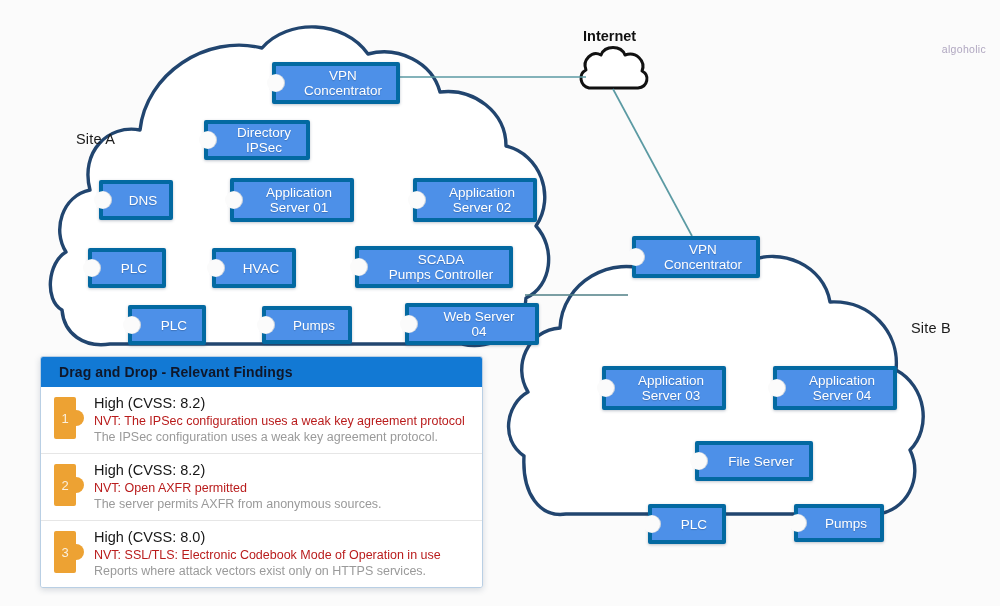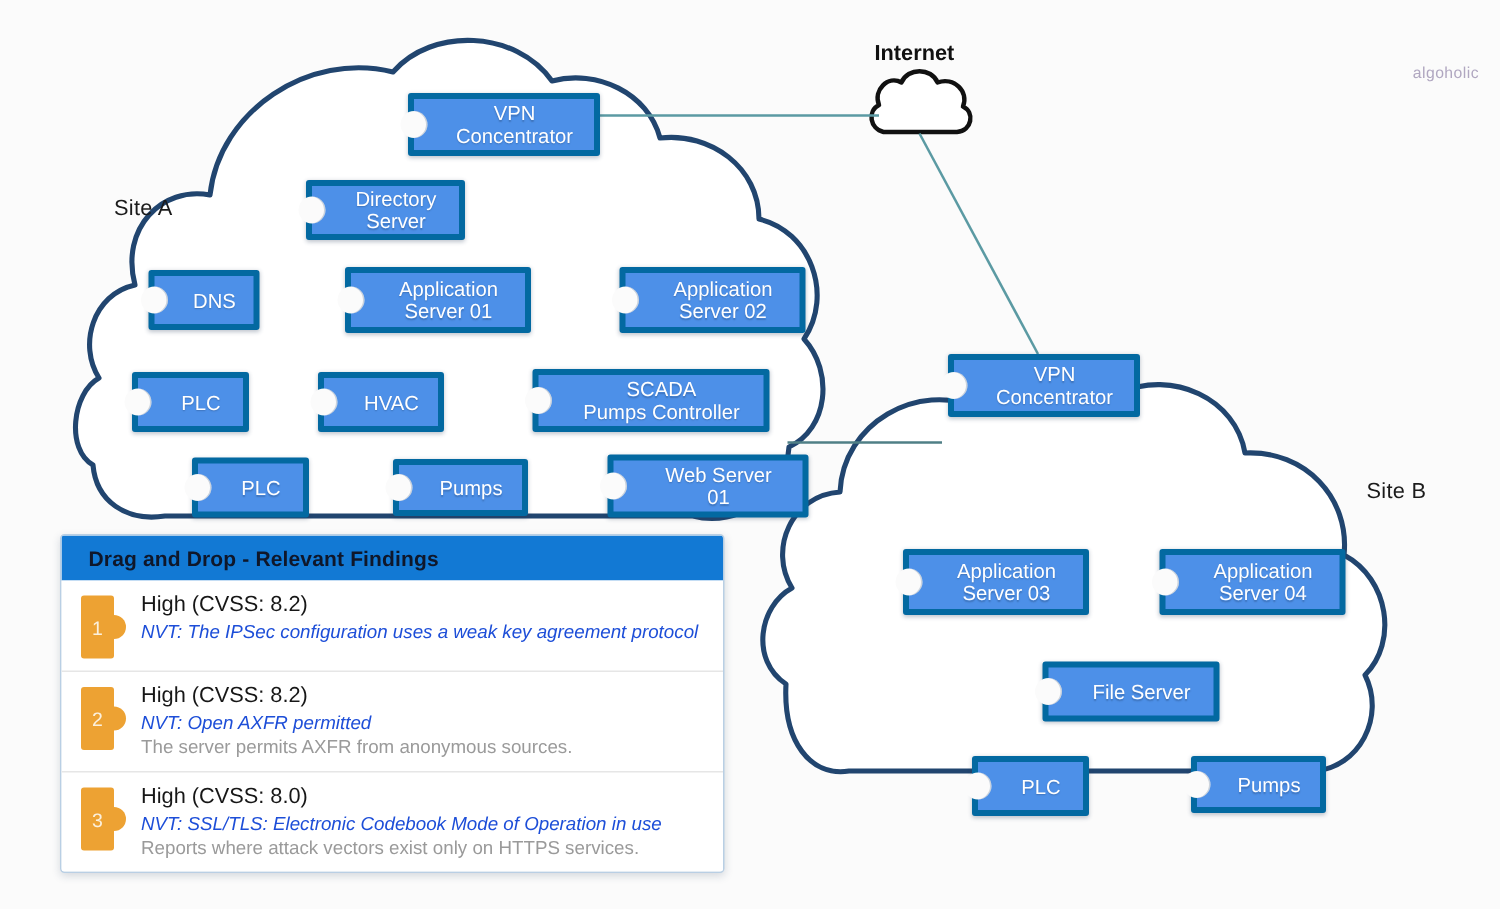--- a/index.html
+++ b/index.html
@@ -120,23 +120,22 @@
   .finding-body { flex: 1 1 auto; min-width: 0; }
   .f-title {
     font-size: 14.5px;
     font-weight: normal;
     color: #171717;
     line-height: 18px;
     margin-bottom: 1px;
   }
   .f-nvt {
     font-size: 12.5px;
-    color: #1d4ed8;
+    color: #b91c1c;
     line-height: 16px;
-    font-style: italic;
   }
   .f-desc {
     font-size: 12.5px;
     color: #9a9a9a;
     line-height: 16px;
   }
 
   
   #watermark {
     position: absolute;
@@ -200,34 +199,34 @@
   <div class="site-label" style="left:76px; top:131px;">Site A</div>
 
   <div class="site-label" style="left:911px; top:320px;">Site B</div>
 
   <div id="watermark">algoholic</div>
 
   <div id="site-a-nodes">
       <div class="node" style="left: 272px; top: 62px; width: 128px; height: 42px;">VPN
 Concentrator</div>
       <div class="node" style="left: 204px; top: 120px; width: 106px; height: 40px;">Directory
-Server</div>
+IPSec</div>
       <div class="node" style="left: 99px; top: 180px; width: 74px; height: 40px;">DNS</div>
       <div class="node" style="left: 230px; top: 178px; width: 124px; height: 44px;">Application
 Server 01</div>
       <div class="node" style="left: 413px; top: 178px; width: 124px; height: 44px;">Application
 Server 02</div>
       <div class="node" style="left: 88px; top: 248px; width: 78px; height: 40px;">PLC</div>
       <div class="node" style="left: 212px; top: 248px; width: 84px; height: 40px;">HVAC</div>
       <div class="node" style="left: 355px; top: 246px; width: 158px; height: 42px;">SCADA
 Pumps Controller</div>
       <div class="node" style="left: 128px; top: 305px; width: 78px; height: 40px;">PLC</div>
       <div class="node" style="left: 262px; top: 306px; width: 90px; height: 38px;">Pumps</div>
       <div class="node" style="left: 405px; top: 303px; width: 134px; height: 42px;">Web Server
-01</div>
+04</div>
     </div>
 
   <div id="site-b-nodes">
       <div class="node" style="left: 632px; top: 236px; width: 128px; height: 42px;">VPN
 Concentrator</div>
       <div class="node" style="left: 602px; top: 366px; width: 124px; height: 44px;">Application
 Server 03</div>
       <div class="node" style="left: 773px; top: 366px; width: 124px; height: 44px;">Application
 Server 04</div>
       <div class="node" style="left: 695px; top: 441px; width: 118px; height: 40px;">File Server</div>
@@ -239,20 +238,21 @@
     <div id="findings-header">Drag and Drop - Relevant Findings</div>
     <div id="findings-list">
         <div class="finding-row">
           <div class="badge-wrap">
             <div class="badge-knob"></div>
             <div class="badge">1</div>
           </div>
           <div class="finding-body">
             <div class="f-title">High (CVSS: 8.2)</div>
             <div class="f-nvt">NVT: The IPSec configuration uses a weak key agreement protocol</div>
+            <div class="f-desc">The IPSec configuration uses a weak key agreement protocol.</div>
           </div>
         </div>
         <div class="finding-row">
           <div class="badge-wrap">
             <div class="badge-knob"></div>
             <div class="badge">2</div>
           </div>
           <div class="finding-body">
             <div class="f-title">High (CVSS: 8.2)</div>
             <div class="f-nvt">NVT: Open AXFR permitted</div>

